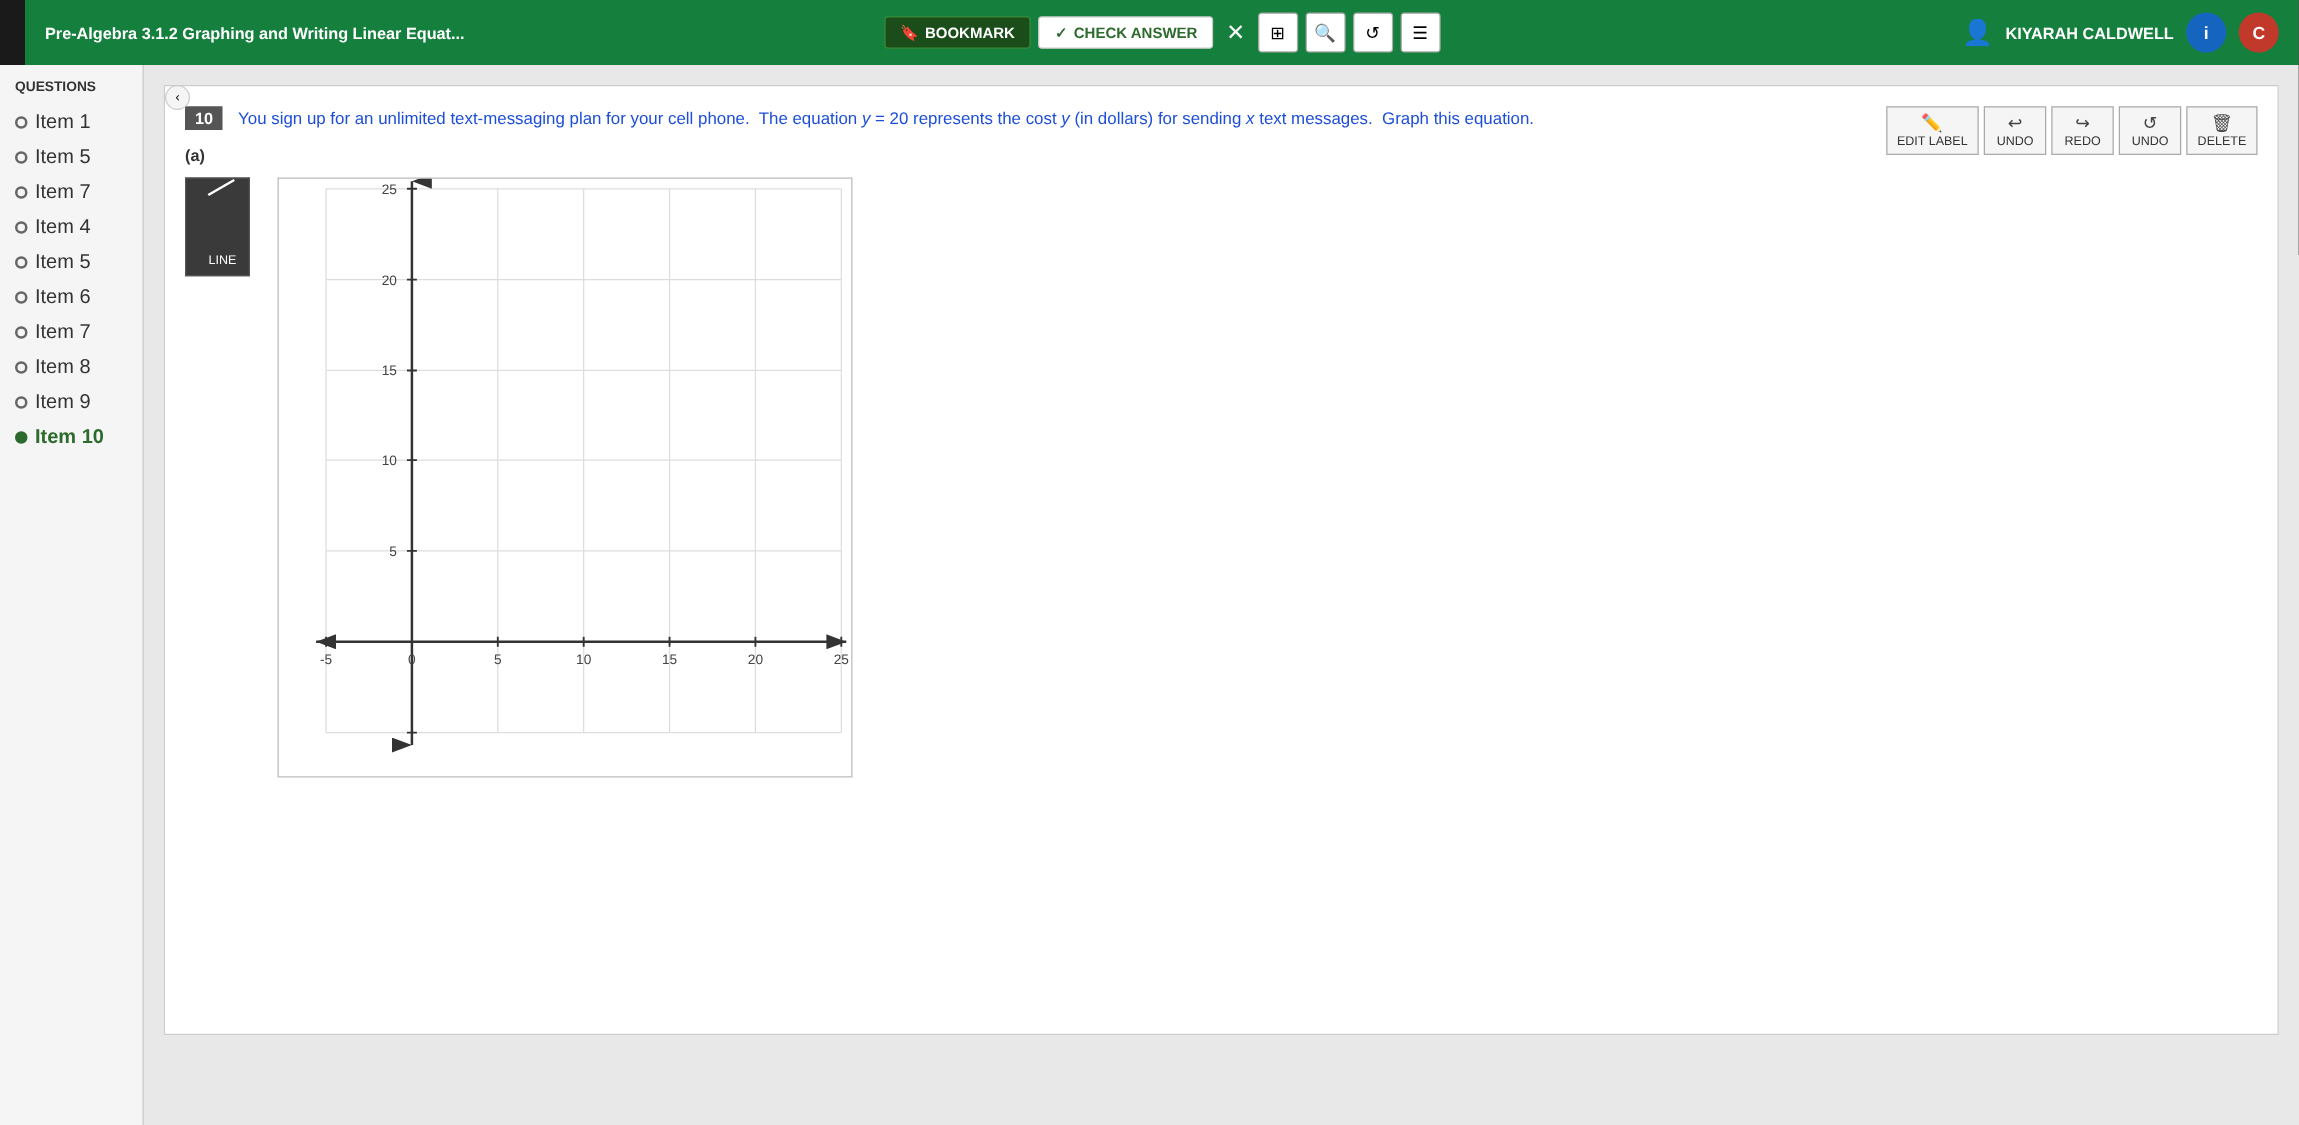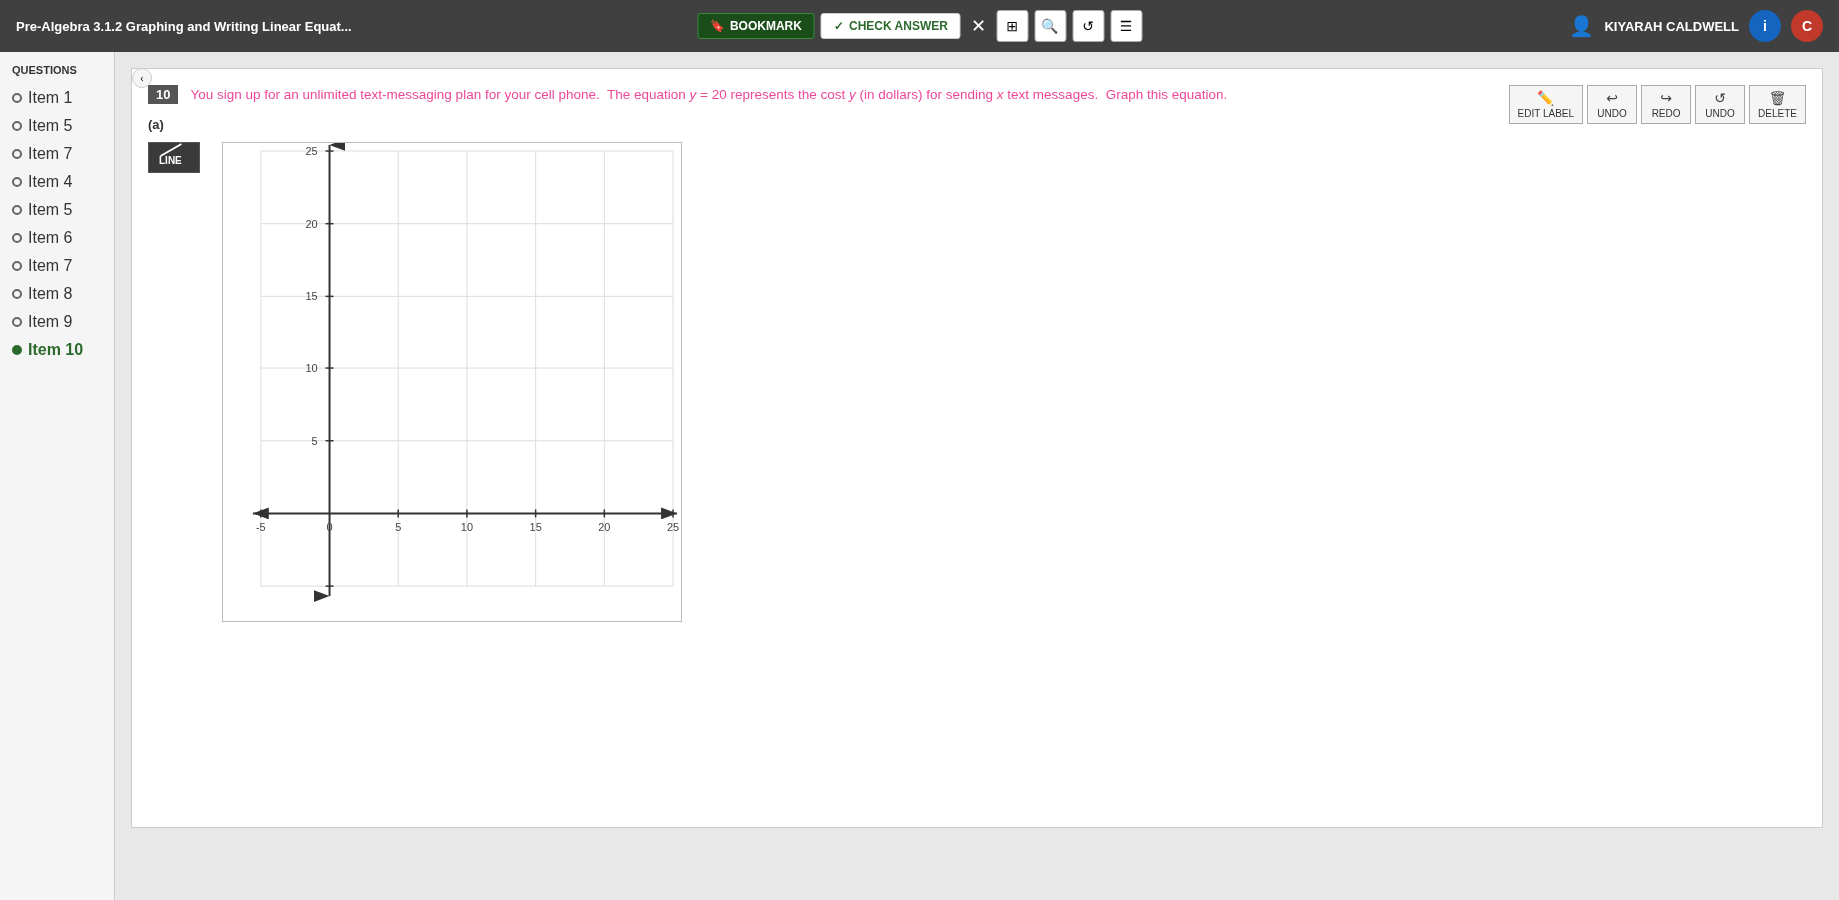--- a/index.html
+++ b/index.html
@@ -7,27 +7,28 @@
       background: #1a1a1a;
       font-family: Arial, sans-serif;
       width: 1839px;
       height: 900px;
       overflow: hidden;
       position: relative;
     }
 
     
     #topbar {
-      background: #404040;
+      background: #15803d;
       height: 52px;
       display: flex;
       align-items: center;
       padding: 0 16px;
       position: relative;
       z-index: 10;
+      margin-left: 20px;
     }
     #topbar-title {
       color: #fff;
       font-size: 13px;
       font-weight: bold;
       flex: 1;
     }
     #topbar-center {
       position: absolute;
       left: 50%;
@@ -194,21 +195,21 @@
       background: #555;
       color: #fff;
       font-size: 13px;
       font-weight: bold;
       padding: 2px 8px;
       min-width: 28px;
       text-align: center;
     }
     #question-text {
       font-size: 13.5px;
-      color: #ec4899;
+      color: #1d4ed8;
       line-height: 1.5;
       flex: 1;
     }
     #question-text em {
       font-style: italic;
     }
 
     
     #graph-toolbar {
       position: absolute;
@@ -244,27 +245,28 @@
       font-weight: bold;
     }
 
     
     #line-tool-btn {
       background: #3a3a3a;
       color: #fff;
       border: 1px solid #555;
       padding: 6px 10px;
       font-size: 10px;
-      font-weight: bold;
+      font-weight: normal;
       display: flex;
       flex-direction: column;
-      align-items: flex-start;
+      align-items: flex-end;
       cursor: pointer;
       width: 52px;
       margin-bottom: 8px;
+      gap: 48px;
     }
     .line-icon {
       width: 24px;
       height: 2px;
       background: #fff;
       transform: rotate(-30deg);
       margin-bottom: 4px;
     }
 
     

